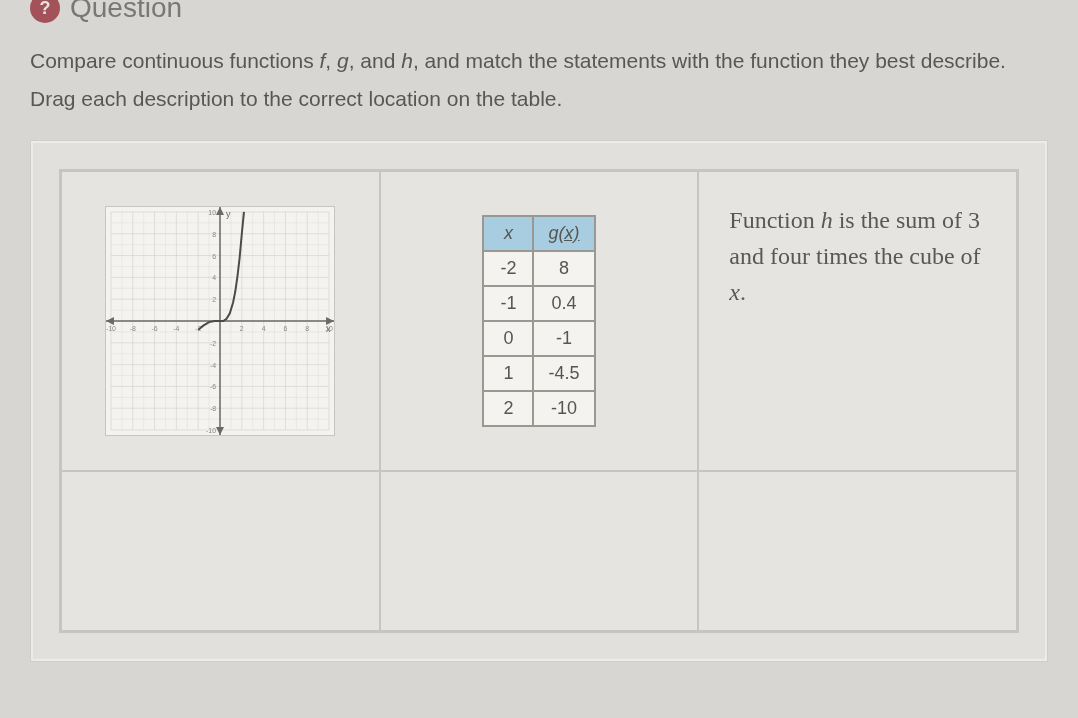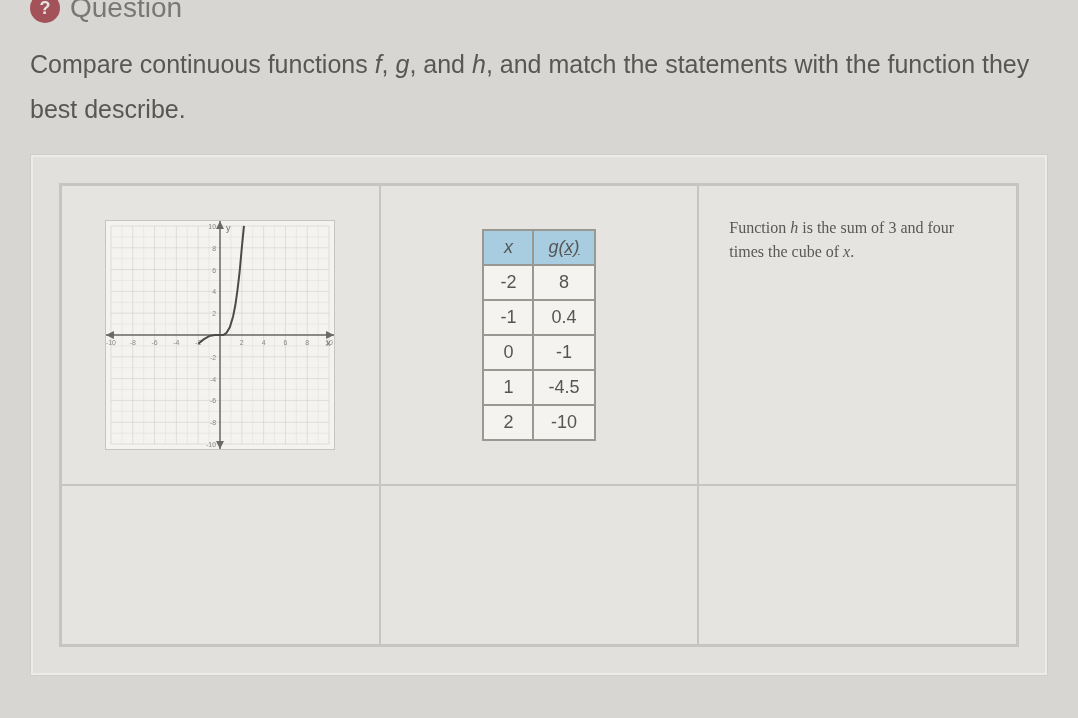--- a/index.html
+++ b/index.html
@@ -28,21 +28,21 @@
     display: flex; align-items: center; justify-content: center;
     color: #e8e6e3; font-weight: bold; font-size: 18px;
     opacity: 0.85;
   }
   .q-title {
     font-size: 28px;
     color: #7a7875;
     font-weight: 400;
   }
   .prompt {
-    font-size: 25px;
+    font-size: 21px;
     color: #595755;
     line-height: 1.8;
     margin-bottom: 22px;
   }
   .prompt .em { font-style: italic; }
 
   .panel {
     background: #e2e0dd;
     border: 1px solid #cfcdc9;
     padding: 28px;
@@ -88,41 +88,42 @@
   .data-table th {
     background: #a9cde0;
     font-weight: normal;
     font-style: italic;
   }
   .data-table th.gx { font-style: italic; text-decoration: underline; }
 
   
   .desc-text {
     font-family: Georgia, 'Times New Roman', serif;
-    font-size: 16px;
+    font-size: 24px;
     color: #5a5855;
     line-height: 1.5;
     padding: 0 20px;
     align-self: flex-start;
     margin-top: 20px;
   }
   .desc-text .fn { font-style: italic; }
 </style>
 </head>
 <body>
 
 <div class="page">
   <div class="header">
     <div class="q-icon">?</div>
     <div class="q-title">Question</div>
   </div>
 
   <div class="prompt">
     <span>Compare continuous functions </span><span class="em">f</span><span>, </span><span class="em">g</span><span>, and </span><span class="em">h</span><span>, and match the statements with the function they best describe.</span>
     <br>
+    <span>Drag each description to the correct location on the table.</span>
   </div>
 
   <div class="panel">
     <div class="grid">
 
       <div class="cell">
         <div class="graph">
           <svg viewBox="0 0 230 230">
 
             <g stroke="#d5d3cf" stroke-width="0.5">

